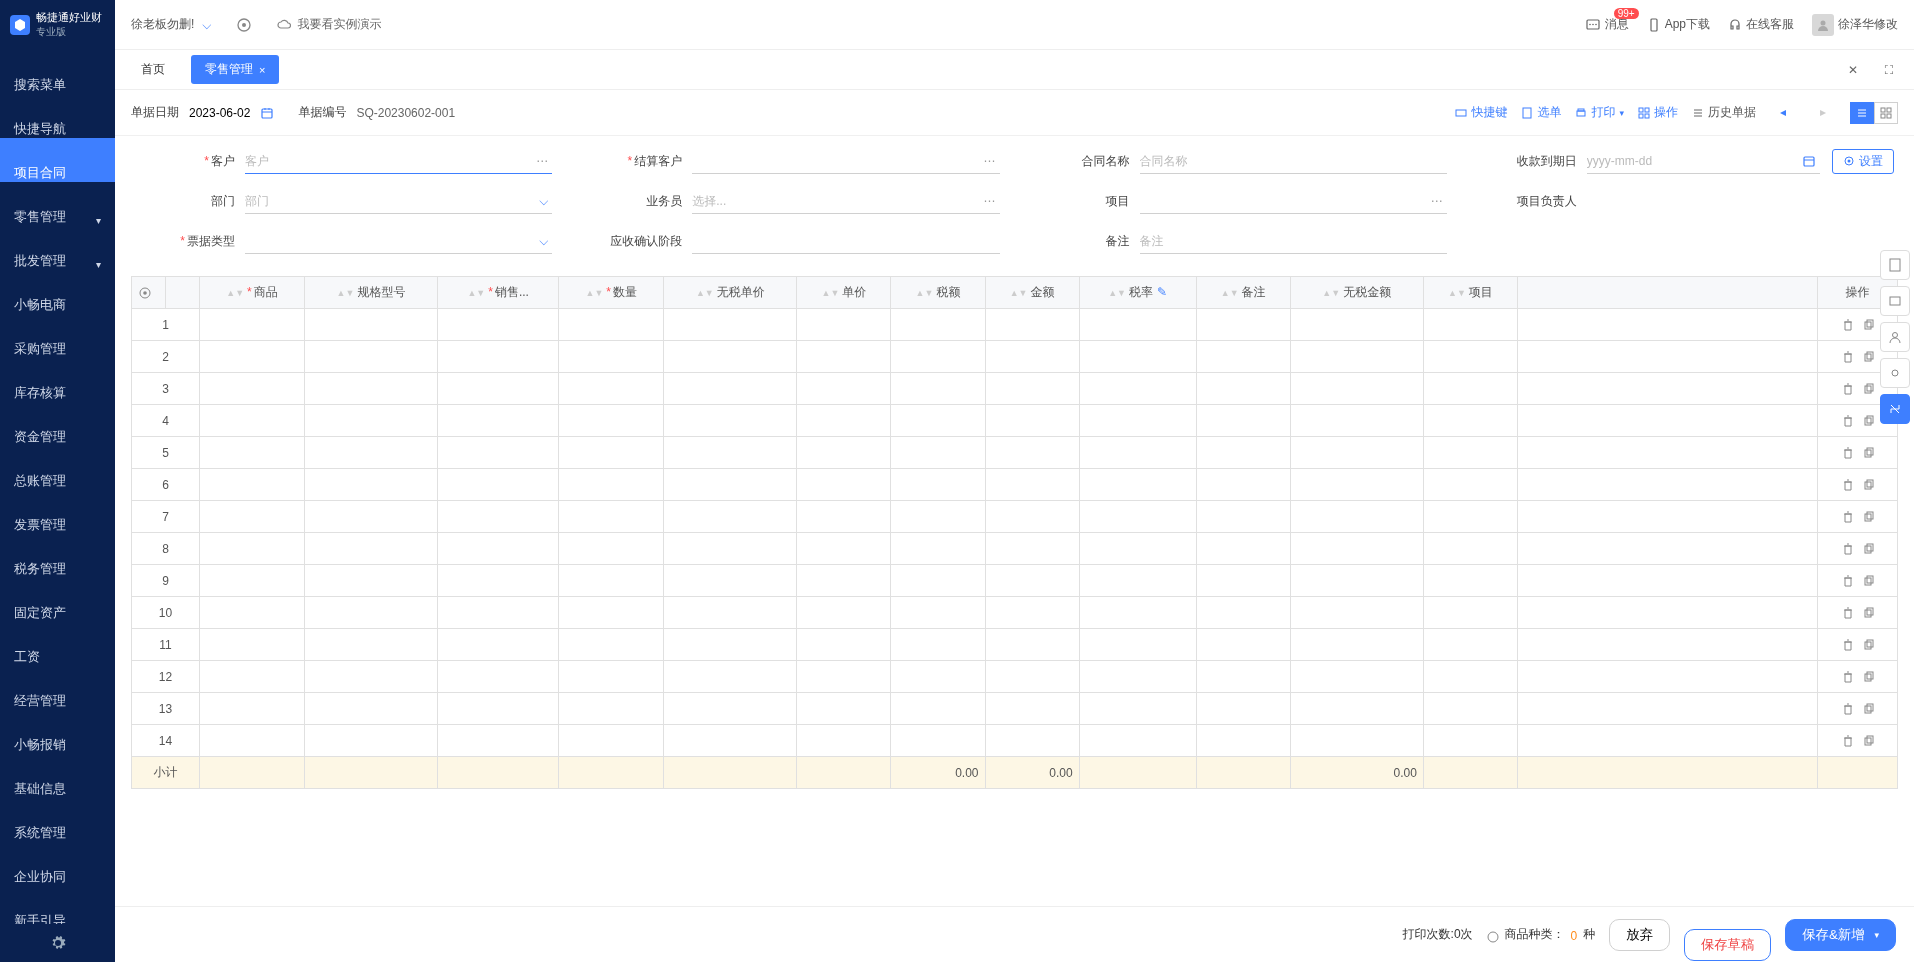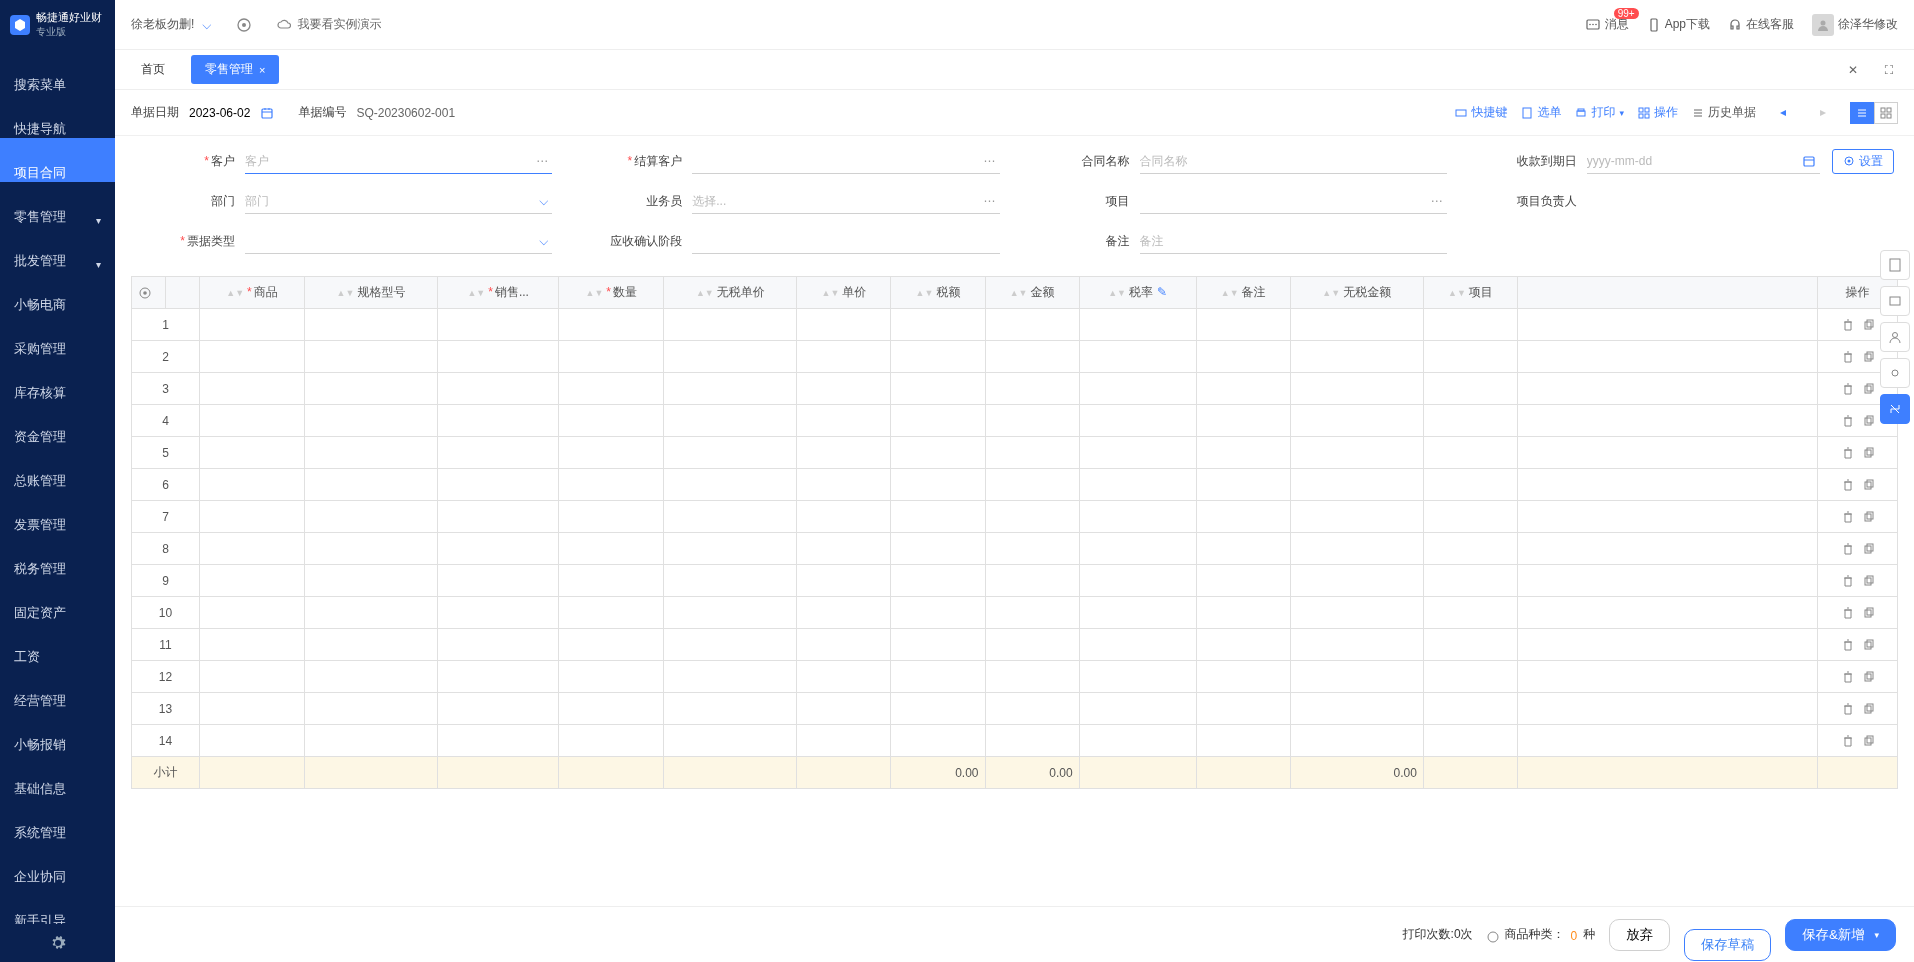--- a/index.html
+++ b/index.html
@@ -57,21 +57,21 @@
 .th-sort { color: #ccc; font-size: 9px; margin-right: 3px; display: inline-flex; flex-direction: column; line-height: 6px; vertical-align: middle; }
 .row-num { text-align: center; color: #888; width: 46px; }
 .col-ops { width: 80px; text-align: center; }
 .ops-icons { display: flex; justify-content: center; gap: 8px; color: #888; }
 .subtotal-row td { background: #fdf7e5; font-weight: 500; }
 .subtotal-row .num { text-align: right; }
 .footer { height: 56px; border-top: 1px solid #eee; display: flex; align-items: center; padding: 0 18px; gap: 14px; }
 .footer-right { margin-left: auto; display: flex; align-items: center; gap: 14px; }
 .btn { padding: 6px 16px; border-radius: 10px; cursor: pointer; border: 1px solid #d0d0d0; background: #fff; }
 .btn.primary { background: #3e7fff; color: #fff; border-color: #3e7fff; display: flex; align-items: center; gap: 10px; }
-.btn.outline-blue { border-color: #3e7fff; color: #3b82f6; margin-top: 21px; }
+.btn.outline-blue { border-color: #3e7fff; color: #ef4444; margin-top: 21px; }
 .right-rail { position: absolute; right: 0; top: 250px; width: 34px; display: flex; flex-direction: column; gap: 6px; }
 .rail-item { width: 30px; height: 30px; border: 1px solid #ddd; border-radius: 4px; display: flex; align-items: center; justify-content: center; color: #777; cursor: pointer; background: #fff; }
 .rail-item.active { background: #3e7fff; color: #fff; border-color: #3e7fff; }
 .th-edit { color: #3e7fff; margin-left: 4px; }
 .orange { color: #ff8c1a; }
 svg { display: block; }
 </style>
 </head>
 <body>
 

